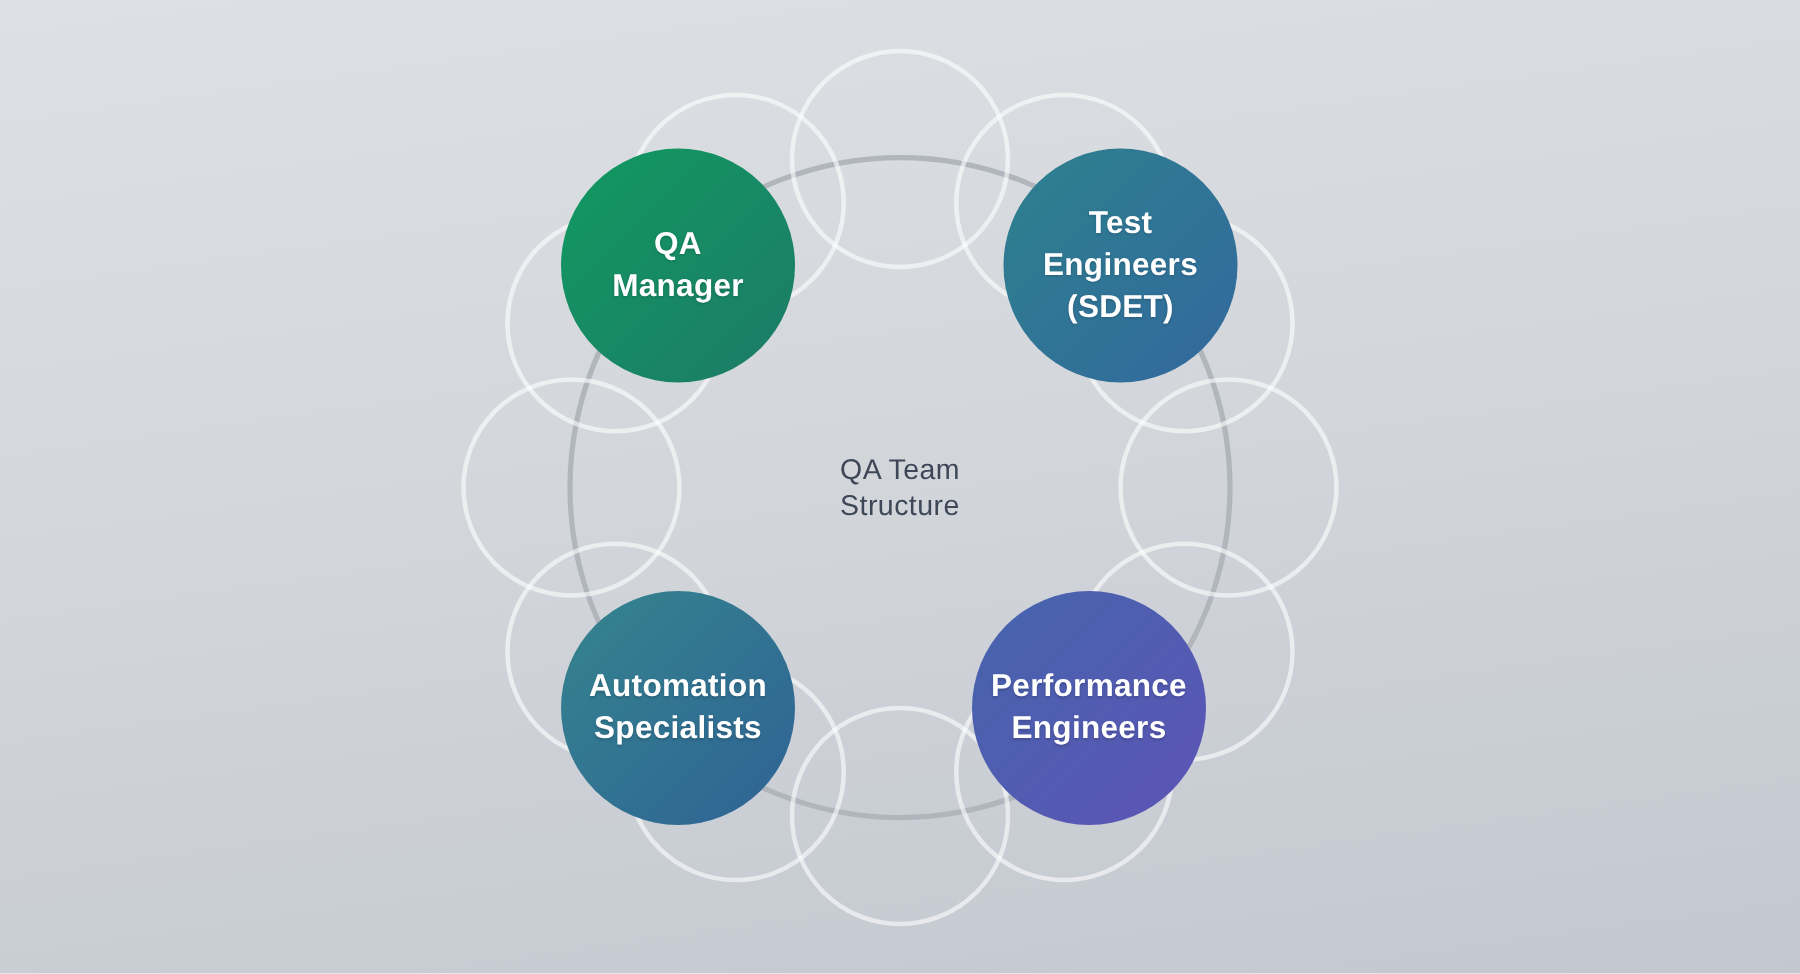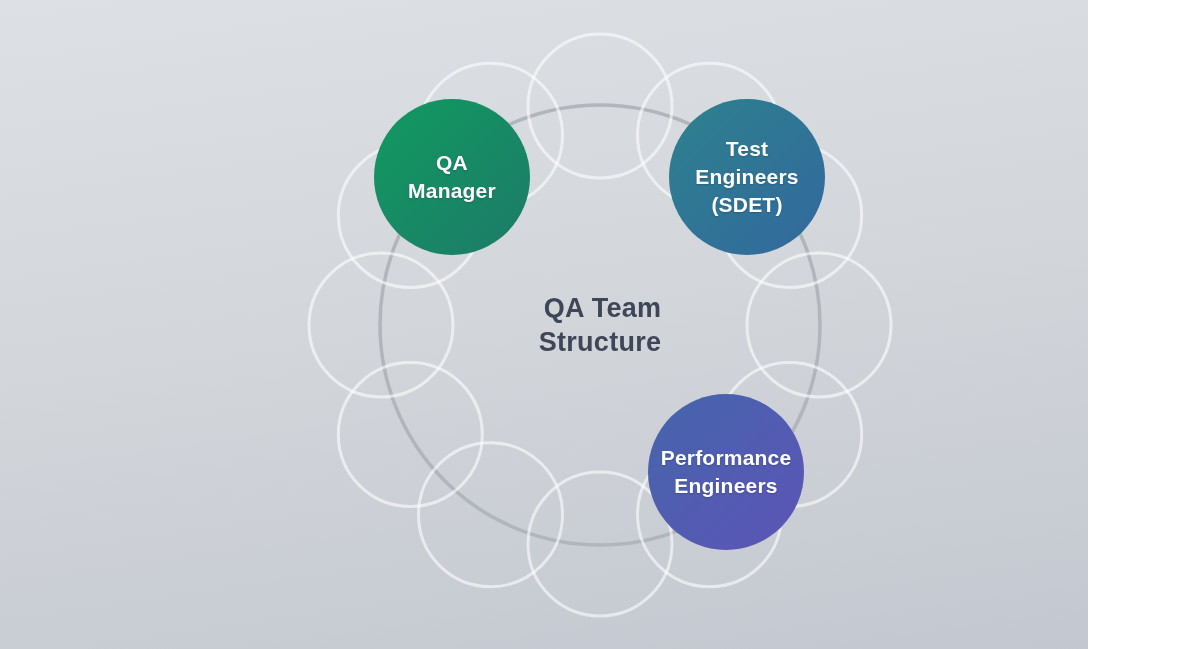--- a/index.html
+++ b/index.html
@@ -1,21 +1,21 @@
 <!DOCTYPE html>
 <html><head>
 <meta charset="utf-8">
 <style>
   html, body {
     margin: 0;
     padding: 0;
   }
   .stage {
     position: relative;
-    width: 1088px;
+    width: 1200px;
     height: 649px;
     overflow: hidden;
     font-family: "Liberation Sans", sans-serif;
   }
   .bg-rings {
     position: absolute;
     left: 0;
     top: 0;
     width: 1200px;
     height: 649px;
@@ -50,24 +50,24 @@
   }
   .pos-tl { left: 374px; top: 99px; }
   .pos-tr { left: 669px; top: 99px; }
   .pos-bl { left: 374px; top: 394px; }
   .pos-br { left: 648px; top: 394px; }
   .diagram-title {
     position: absolute;
     left: 600px;
     top: 326px;
     transform: translate(-50%, -50%);
-    font-size: 27px;
-    font-weight: bold;
+    font-size: 19px;
+    font-weight: normal;
     line-height: 1.25;
-    text-align: right;
+    text-align: left;
     white-space: pre-line;
     letter-spacing: 0.3px;
   }
 </style>
 </head>
 <body>
 
 <div class="stage" id="stage" style="background: linear-gradient(172deg, rgb(221, 224, 228) 0%, rgb(210, 214, 219) 50%, rgb(195, 199, 207) 100%);">
 
   <svg class="bg-rings" viewBox="0 0 1200 649">
@@ -92,20 +92,24 @@
     <span class="node-label" style="color: rgb(255, 255, 255);">QA
 Manager</span>
   </div>
 
   <div class="node pos-tr" style="background: linear-gradient(135deg, rgb(45, 129, 141) 0%, rgb(51, 104, 158) 100%);">
     <span class="node-label" style="color: rgb(255, 255, 255); text-align: center;">Test
 Engineers
 (SDET)</span>
   </div>
 
+  <div class="node pos-bl" style="background: linear-gradient(135deg, rgb(53, 133, 142) 0%, rgb(47, 98, 149) 100%);">
+    <span class="node-label" style="color: rgb(255, 255, 255);">Automation
+Specialists</span>
+  </div>
 
   <div class="node pos-br" style="background: linear-gradient(135deg, rgb(69, 101, 172) 0%, rgb(93, 84, 182) 100%);">
     <span class="node-label" style="color: rgb(255, 255, 255);">Performance
 Engineers</span>
   </div>
 
   <div class="diagram-title" id="diagram-title" style="color: rgb(62, 71, 87);">QA Team
 Structure</div>
 
 </div>

